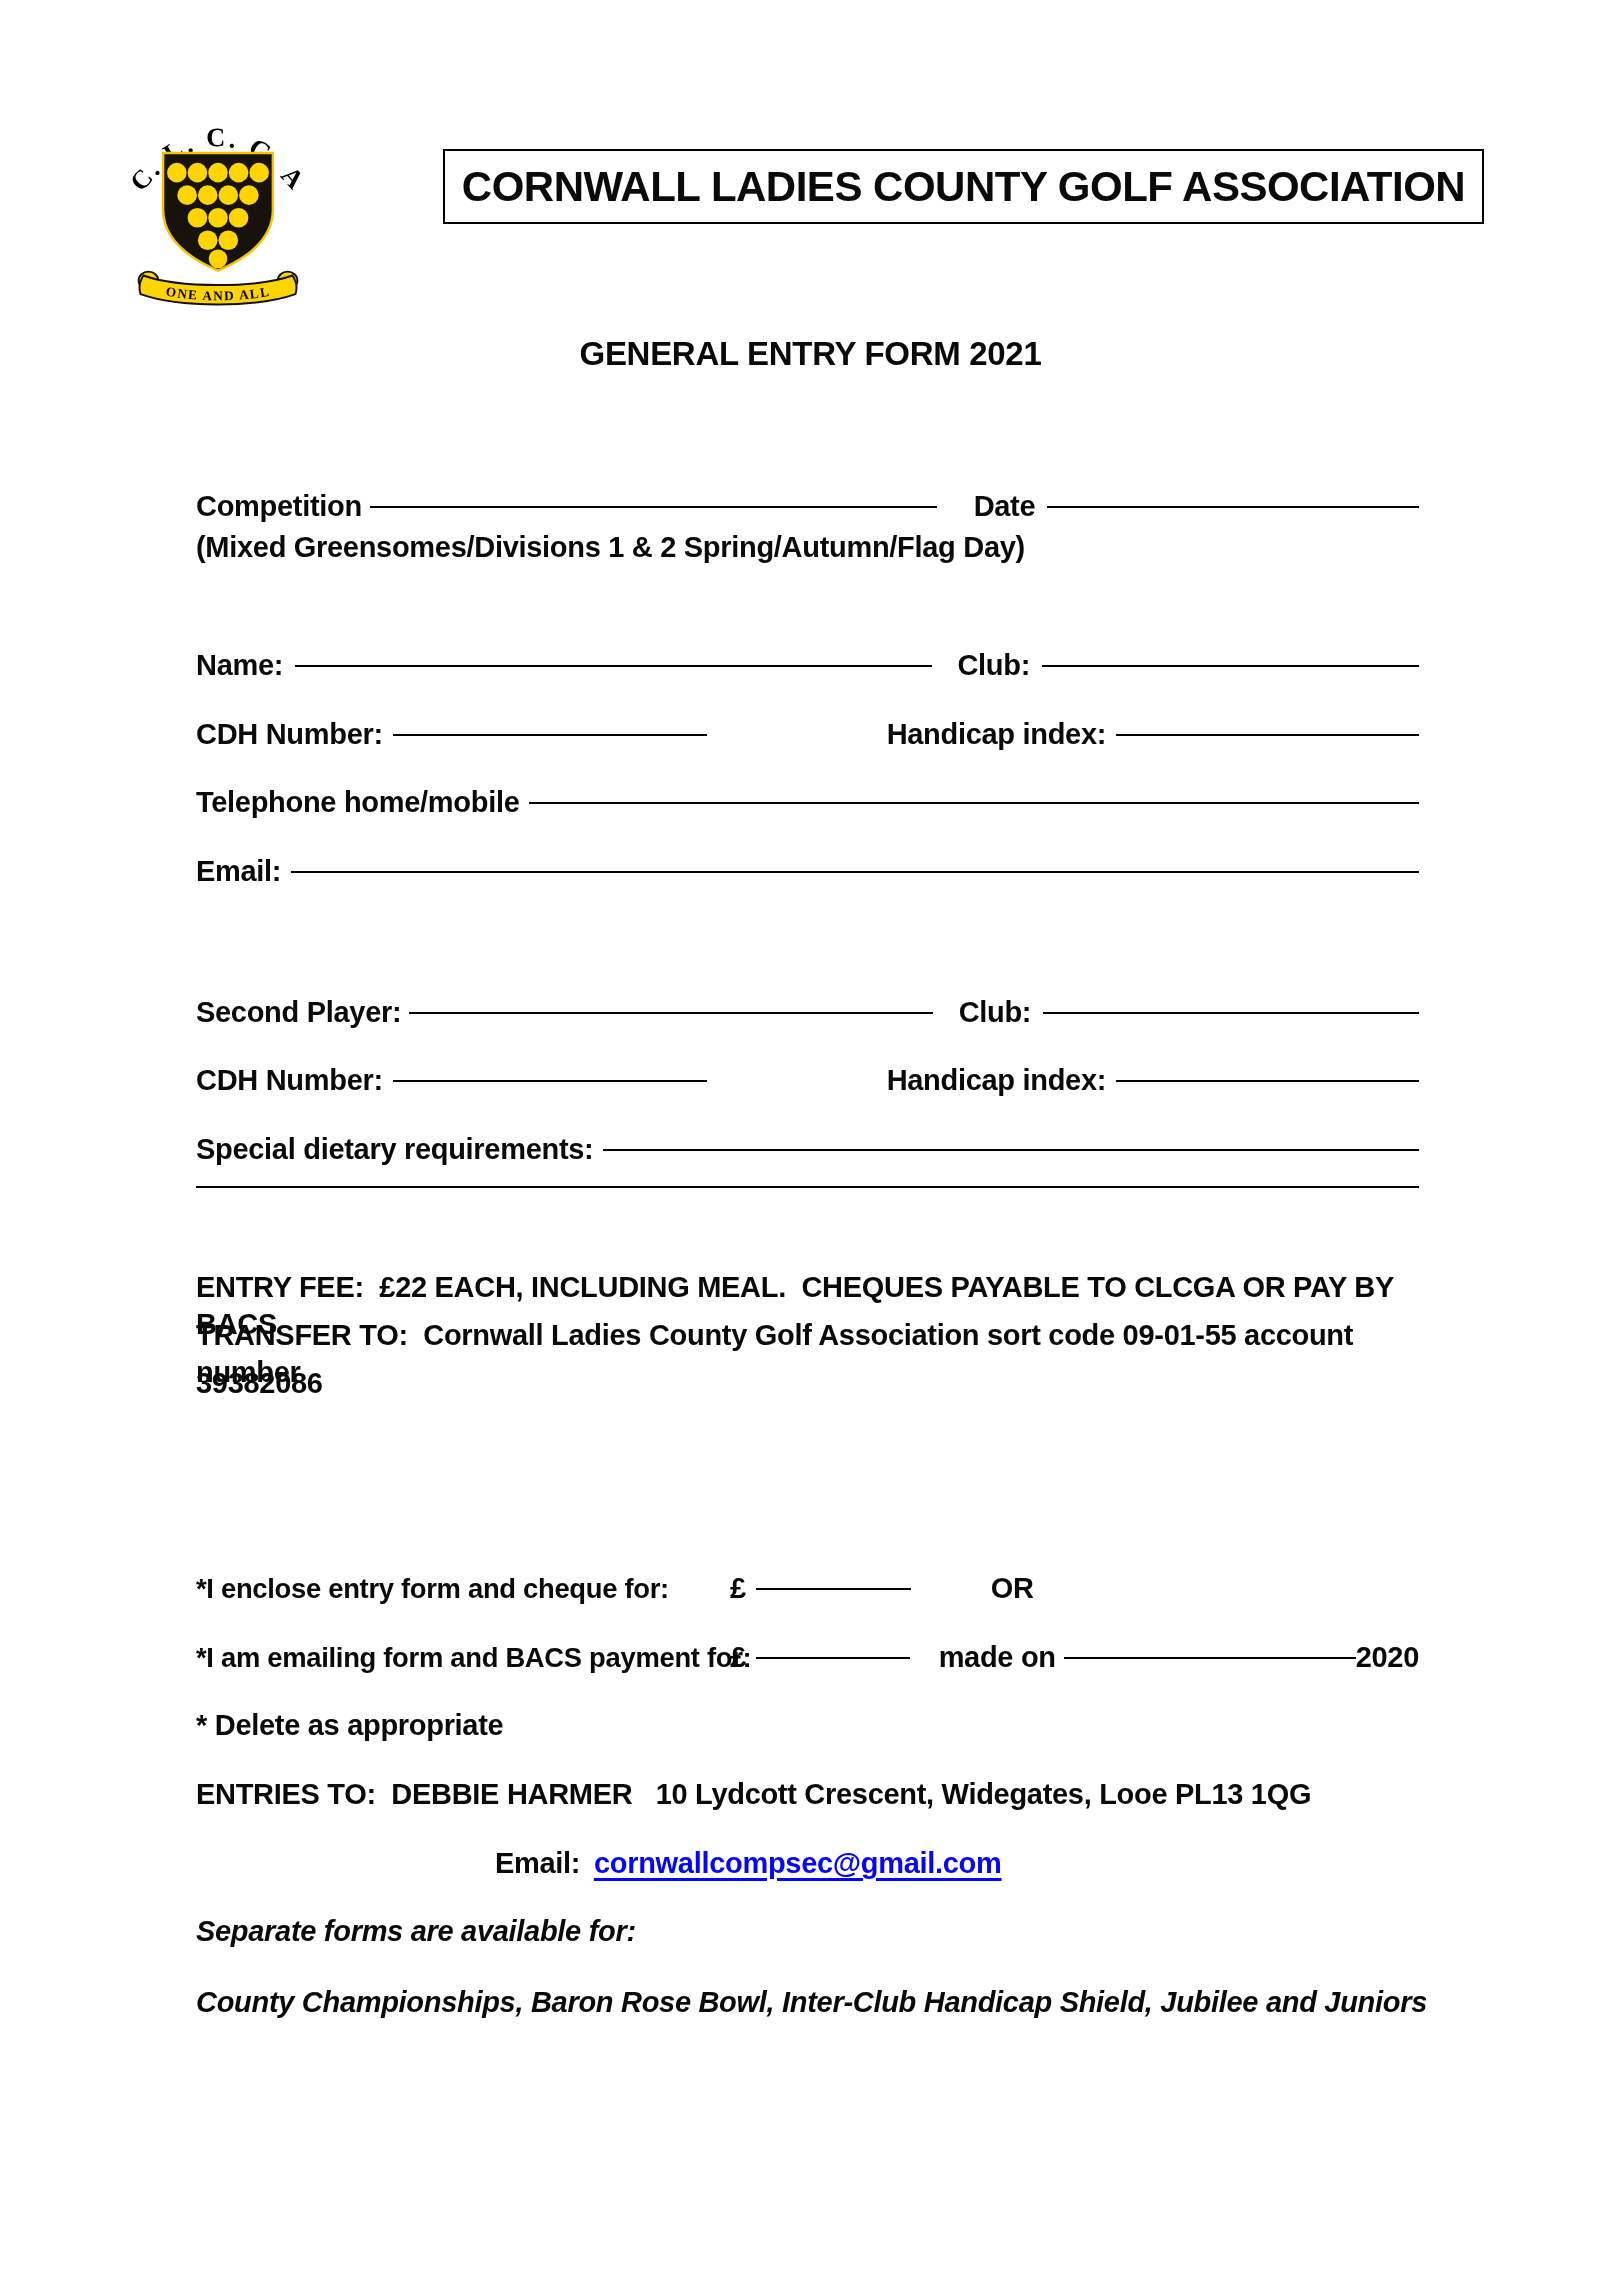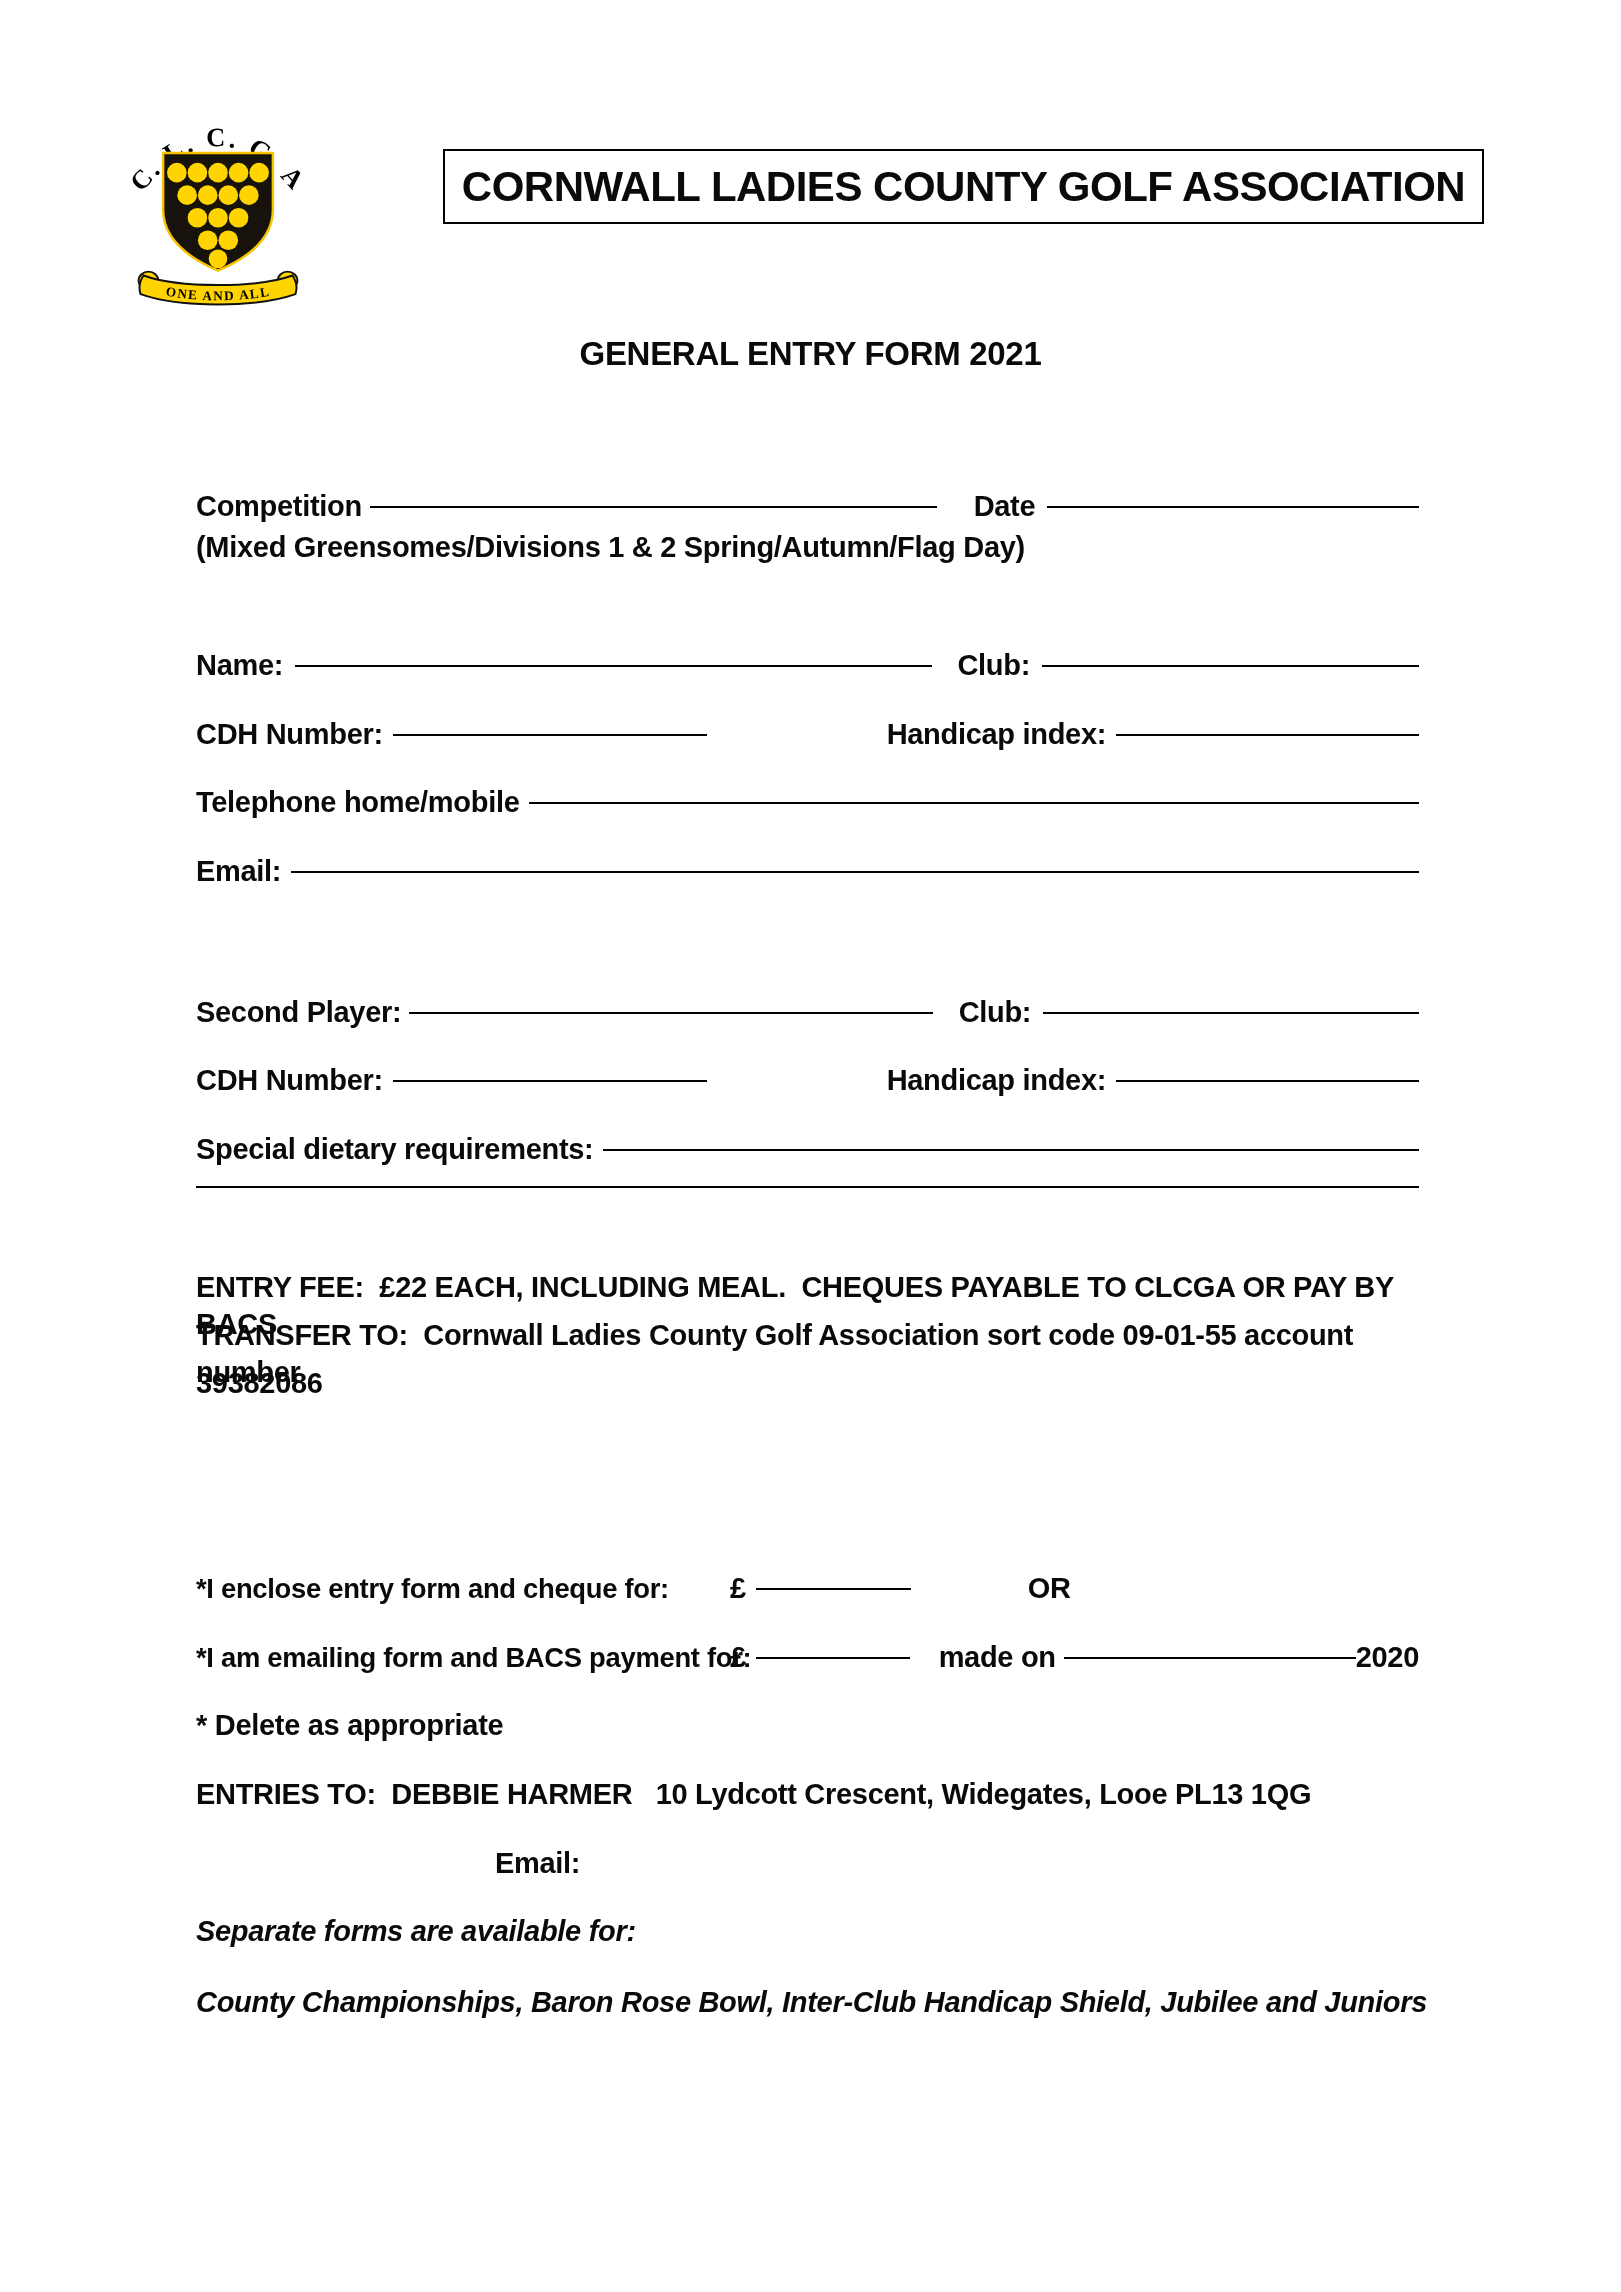--- a/index.html
+++ b/index.html
@@ -141,37 +141,38 @@
 
   <div class="textline" style="top:1269px">ENTRY FEE:  £22 EACH, INCLUDING MEAL.  CHEQUES PAYABLE TO CLCGA OR PAY BY BACS</div>
   <div class="textline" style="top:1317px">TRANSFER TO:  Cornwall Ladies County Golf Association sort code 09-01-55 account number</div>
   <div class="textline" style="top:1365px">39382086</div>
 
 
   <div class="row" style="top:1570px">
     <span class="pay-label">*I enclose entry form and cheque for:</span>
     <span>£</span>
     <span class="ul" style="width:155px;margin-left:9.8px"></span>
-    <span style="margin-left:117px">OR</span>
+    <span style="margin-left:80px">OR</span>
   </div>
 
   <div class="row" style="top:1639px">
     <span class="pay-label">*I am emailing form and BACS payment for:</span>
     <span>£</span>
     <span class="ul" style="width:155px;margin-left:9.8px"></span>
     <span style="margin-left:29px">made on</span>
     <span class="ul" style="width:294px;margin-left:7.8px"></span>
     <span>2020</span>
   </div>
 
   <div class="textline" style="top:1707px">* Delete as appropriate</div>
 
   <div class="textline" style="top:1776px">ENTRIES TO:  DEBBIE HARMER   10 Lydcott Crescent, Widegates, Looe PL13 1QG</div>
 
   <div class="row" style="top:1845px;left:495px;width:auto">
     <span>Email:</span>
+    <a class="maillink" href="#" style="margin-left:13.7px;color:#0404FF">cornwallcompsec@gmail.com</a>
   </div>
 
   <div class="textline it" style="top:1913px">Separate forms are available for:</div>
   <div class="textline it" style="top:1984px">County Championships, Baron Rose Bowl, Inter-Club Handicap Shield, Jubilee and Juniors</div>
 
 </div>
 
 
 </body></html>

